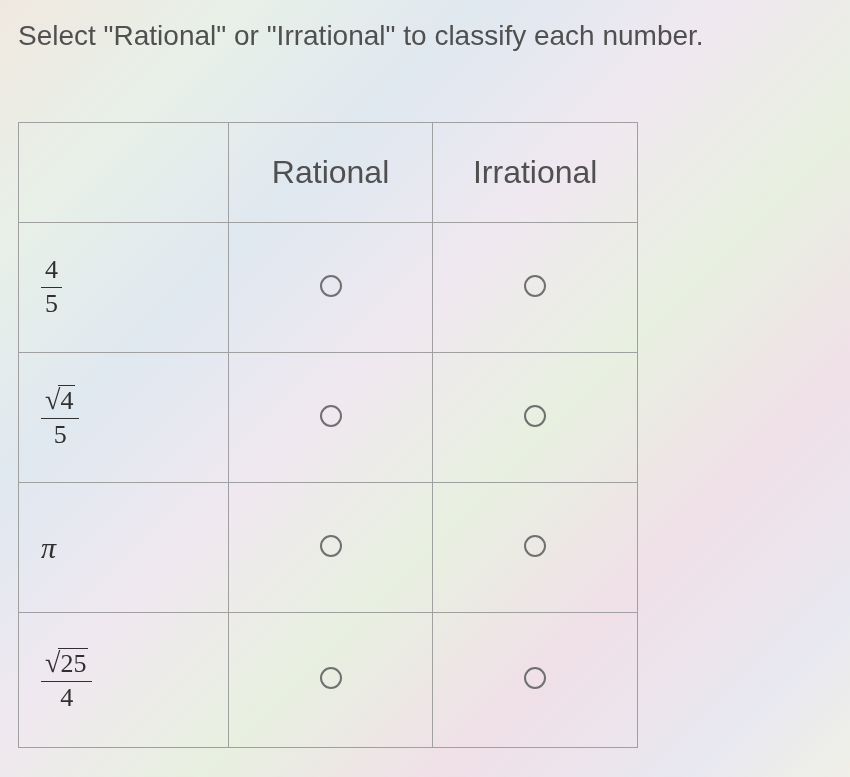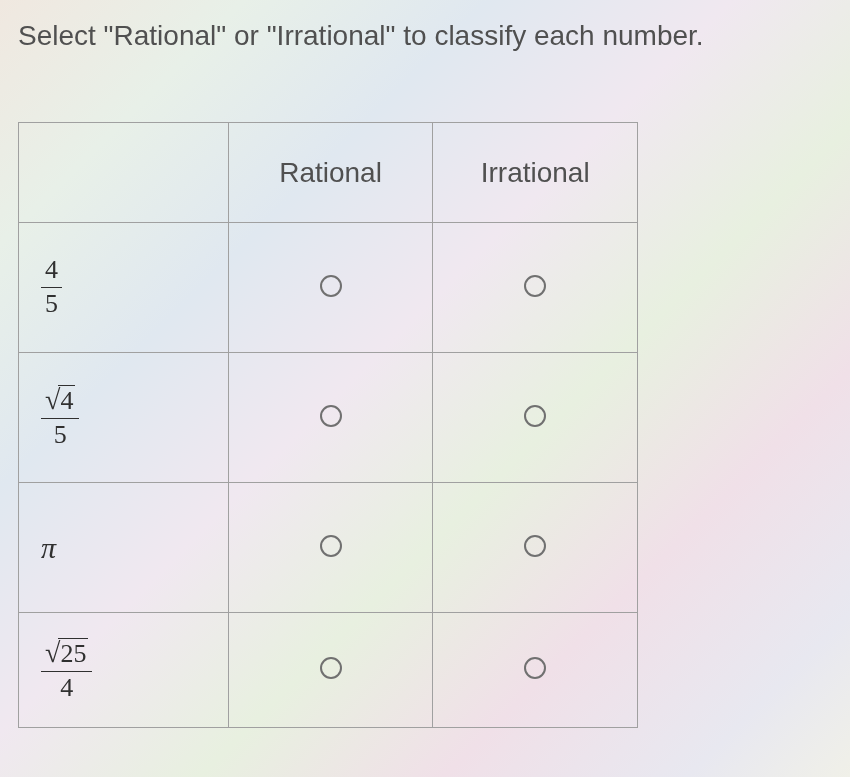--- a/index.html
+++ b/index.html
@@ -28,21 +28,21 @@
       border-collapse: collapse;
       width: 620px;
     }
     th, td {
       border: 1px solid #a0a0a0;
       text-align: center;
       vertical-align: middle;
     }
     th {
       font-weight: normal;
-      font-size: 28px;
+      font-size: 32px;
       color: #505050;
       height: 100px;
       padding: 25px 10px;
     }
     th.empty-header {
       width: 205px;
     }
     th.col-header {
       width: 200px;
     }
@@ -89,21 +89,21 @@
       border-top: 1.5px solid #303030;
       padding: 0 2px;
       margin-left: -2px;
     }
     .pi {
       font-style: italic;
       font-size: 30px;
       font-family: 'Times New Roman', serif;
     }
     tr.last-row td {
-      height: 115px;
+      height: 135px;
       margin-top: 28px;
     }
   </style>
 </head>
 <body>
 
 <div class="instruction">Select "Rational" or "Irrational" to classify each number.</div>
 
 <table>
   <thead>

